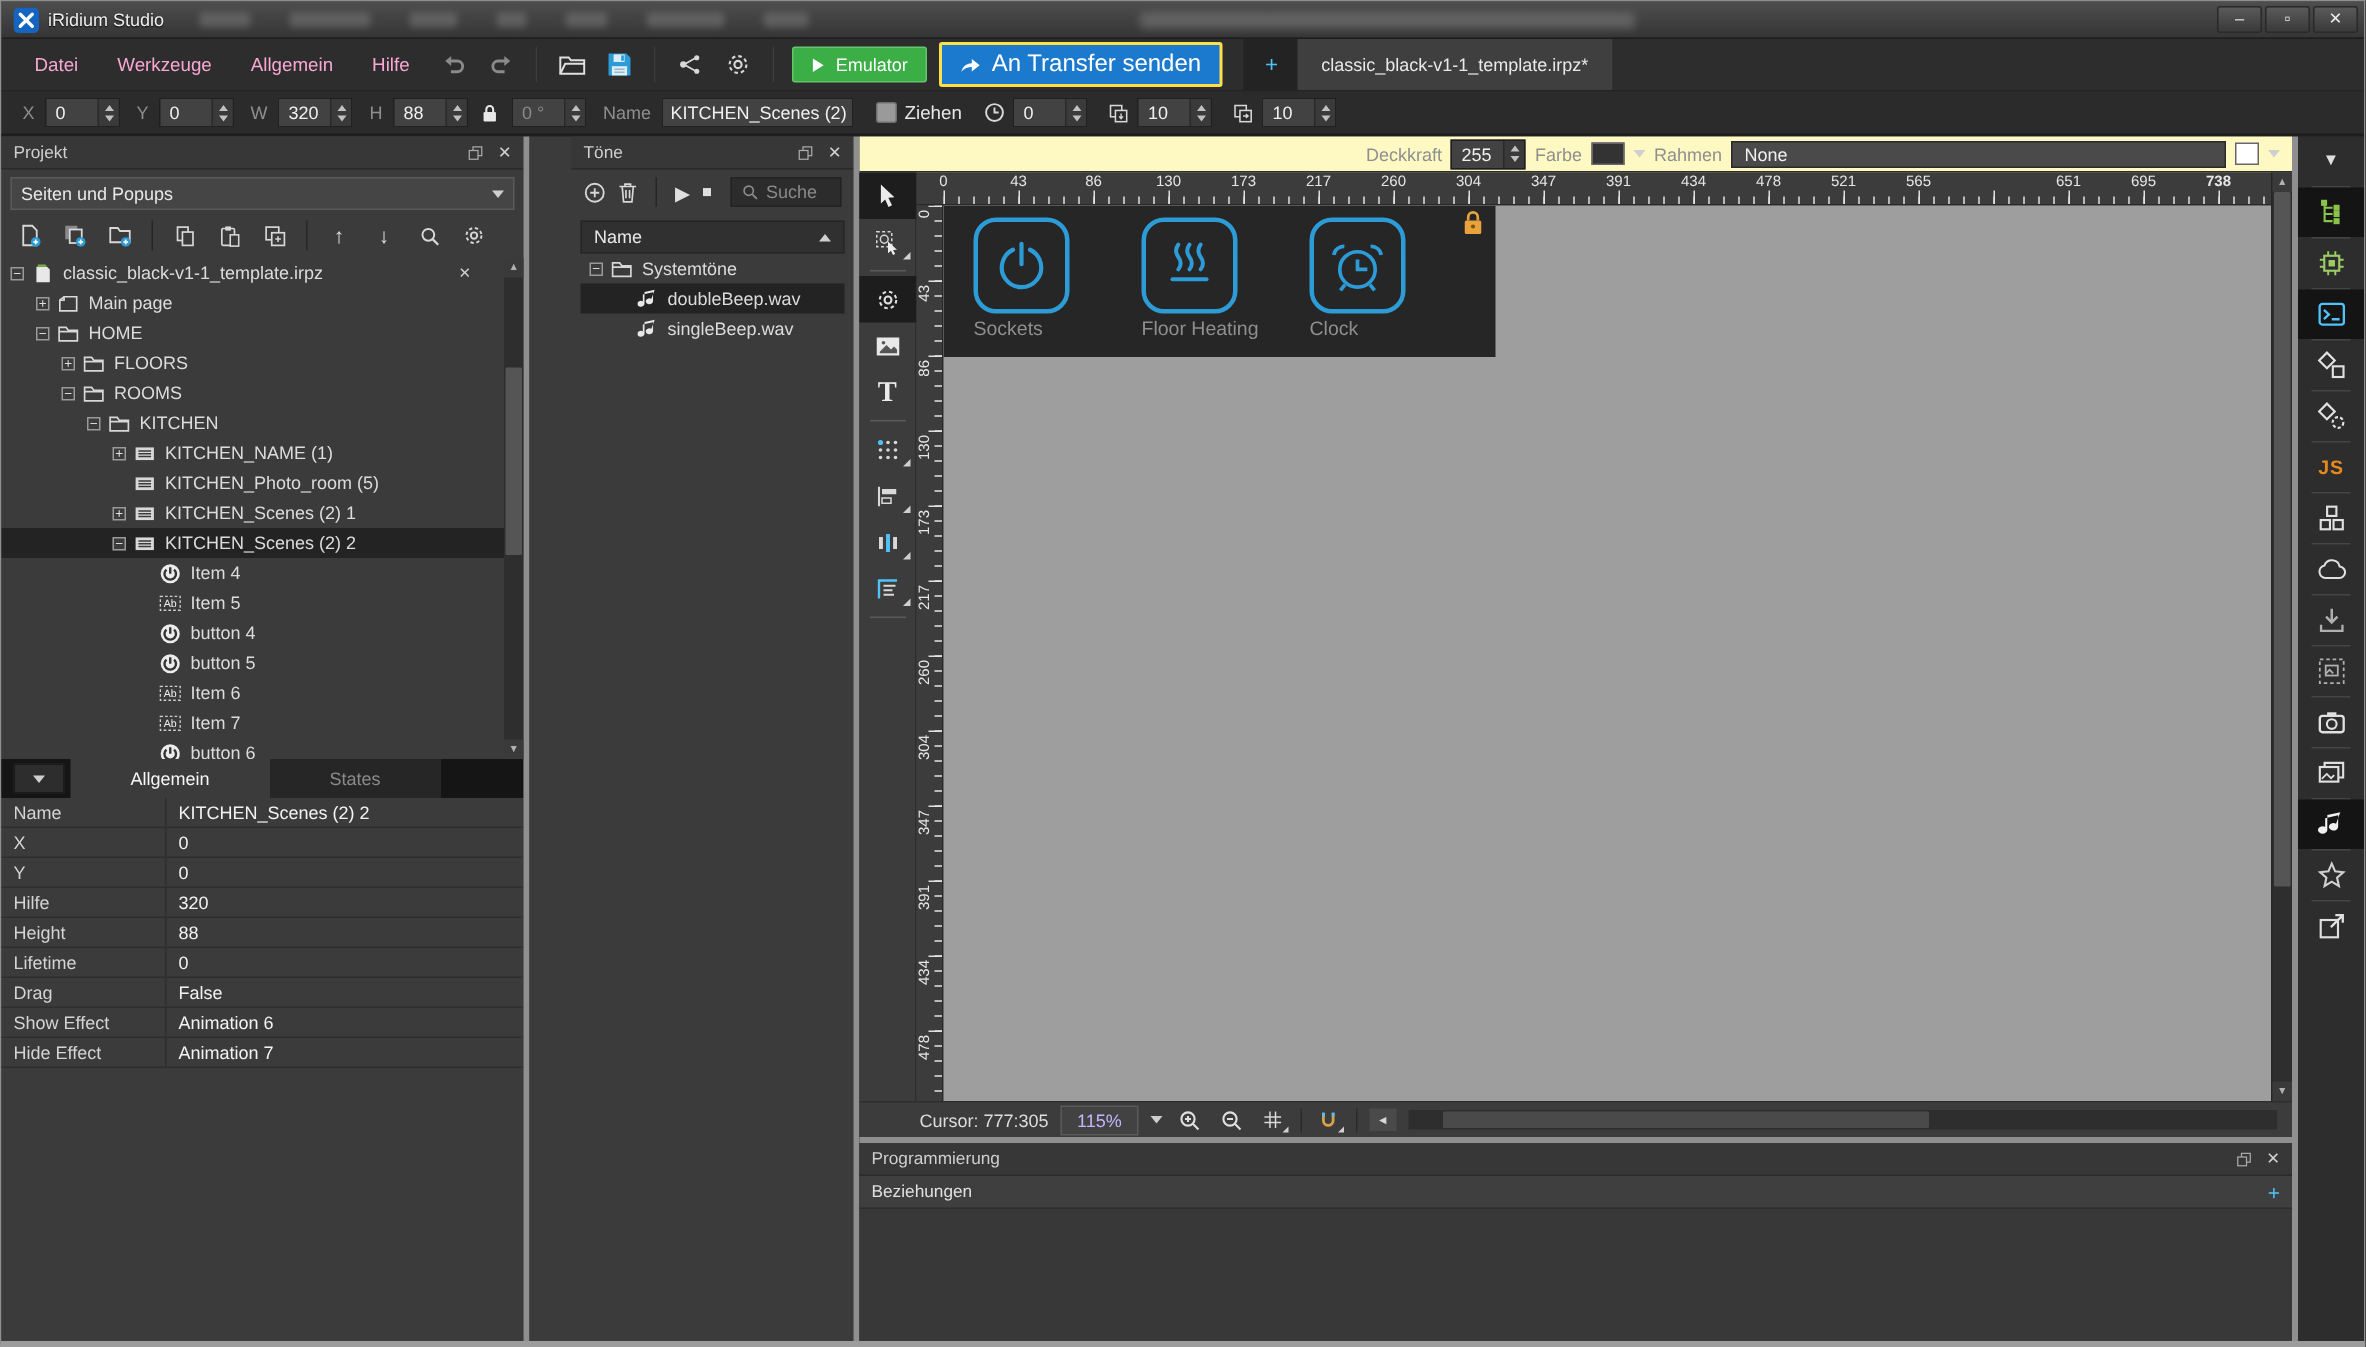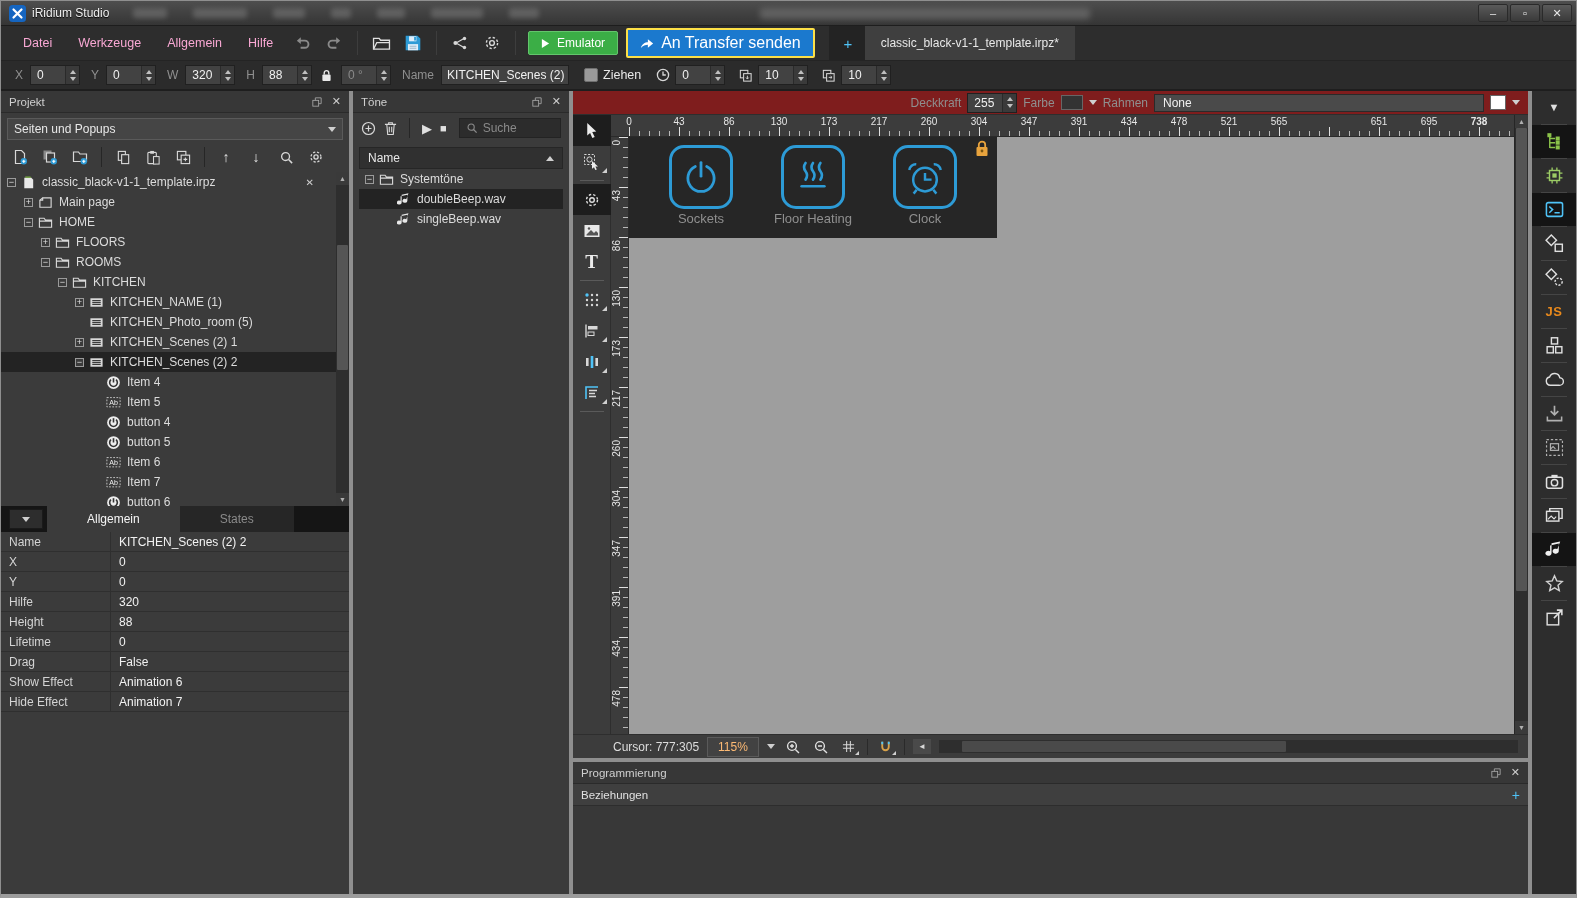--- a/index.html
+++ b/index.html
@@ -75,30 +75,30 @@
   .pdd .dd { width:0;height:0;border-left:4px solid transparent;border-right:4px solid transparent;border-top:5px solid #cfcfcf; }
   .ptab { padding:0 40px; display:flex; align-items:center; font-size:12px; }
   .ptab.active { background:#3b3b3b; color:#f5f5f5; }
   .ptab.inactive { background:#262626; color:#8a8a8a; }
   .pgrid { }
   .prow { height:20px; display:flex; border-bottom:1px solid #2f2f2f; }
   .plabel { width:110px; flex:0 0 110px; padding:3px 8px; color:#d4d4d4; border-right:1px solid #2f2f2f; }
   .pvalue { flex:1; padding:3px 8px; color:#f2f2f2; }
 
   
-  .tonecol { width:216px; flex:0 0 216px; display:flex; flex-direction:column; background:#3b3b3b; }
+  .tonecol { width:216px; flex:0 0 216px; display:flex; flex-direction:column; background:#3b3b3b;padding-left:28px; }
   .ttoolbar { height:30px; flex:0 0 30px; display:flex; align-items:center; padding:0 8px; gap:8px; }
   .searchbox { margin-left:4px; flex:1; height:20px; background:#2c2c2c; border:1px solid #232323; display:flex; align-items:center; gap:5px; padding:0 6px; color:#8a8a8a; }
   .colheader { height:22px; flex:0 0 22px; margin:4px 6px 0; background:#303030; border:1px solid #262626; display:flex; align-items:center; padding:0 8px; color:#e8e8e8; }
   .colheader .sort { margin-left:auto; width:0;height:0;border-left:4px solid transparent;border-right:4px solid transparent;border-bottom:5px solid #cfcfcf; }
   .tonetree { flex:1; margin:0 6px; }
 
   
   .center { flex:1; display:flex; flex-direction:column; min-width:0; background:#3c3c3c; }
-  .canvas-topbar { height:24px; flex:0 0 24px; background:#7f1d1d; border-bottom:1px solid #2e2e2e; display:flex; align-items:center; justify-content:flex-end; gap:6px; padding:0 8px; }
+  .canvas-topbar { height:24px; flex:0 0 24px; background:#fef9c3; border-bottom:1px solid #2e2e2e; display:flex; align-items:center; justify-content:flex-end; gap:6px; padding:0 8px; }
   .ct-label { color:#8f8f8f; }
   .swatch { width:22px; height:15px; background:#333; border:1px solid #666; }
   .swatch.white { background:#fff; width:16px; height:15px; }
   .rahmen { width:330px; height:18px; background:#4a4a4a; border:1px solid #2a2a2a; color:#f0f0f0; padding:1px 8px; }
   .dd-small { width:0;height:0;border-left:4px solid transparent;border-right:4px solid transparent;border-top:5px solid #cfcfcf; }
   .canvas-main { flex:1; display:grid; grid-template-columns:38px 1fr 14px; grid-template-rows:22px 1fr; min-height:0; }
   .toolcol { grid-row:1/3; grid-column:1; background:#3c3c3c; border-right:1px solid #2e2e2e; display:flex; flex-direction:column; align-items:center; padding-top:0; }
   .tool { width:38px; height:31px; display:flex; align-items:center; justify-content:center; position:relative; }
   .tool.active { background:#1d1d1d; }
   .tool.fly::after { content:""; position:absolute; right:4px; bottom:4px; border-style:solid; border-width:0 0 5px 5px; border-color:transparent transparent #d0d0d0 transparent; }
@@ -107,28 +107,28 @@
             background-image:repeating-linear-gradient(to right,#b9b9b9 0 1px,transparent 1px 10px); background-size:100% 5px; background-position:18px 100%; background-repeat:no-repeat; }
   .hlab { position:absolute; top:1px; transform:translateX(-50%); font-size:10px; color:#e6e6e6; }
   .htick { position:absolute; bottom:0; width:1px; height:9px; background:#e0e0e0; }
   .viewzone { grid-row:2; grid-column:2; display:flex; min-height:0; }
   .vruler { width:18px; flex:0 0 18px; position:relative; background:#3c3c3c; border-right:1px solid #2a2a2a; overflow:hidden;
             background-image:repeating-linear-gradient(to bottom,#b9b9b9 0 1px,transparent 1px 10px); background-size:5px 100%; background-position:100% 0; background-repeat:no-repeat; }
   .vlab { position:absolute; left:0px; font-size:10px; color:#e6e6e6; writing-mode:vertical-rl; transform:rotate(180deg); }
   .vtick { position:absolute; right:0; height:1px; width:9px; background:#e0e0e0; }
   .viewport { flex:1; position:relative; background:#9e9e9e; overflow:hidden; }
   .widget { position:absolute; left:0; top:0; width:368px; height:101px; background:#262626; display:flex; align-items:flex-start; padding:8px 20px 0; justify-content:space-between; }
-  .wcell { width:104px; display:flex; flex-direction:column; align-items:center; }
+  .wcell { width:104px; display:flex; flex-direction:column; }
   .wbtn { width:64px; height:64px; border:3px solid #2d9bd6; border-radius:15px; display:flex; align-items:center; justify-content:center; }
   .wbtn svg { width:42px; height:42px; }
   .wlabel { margin-top:2px; color:#8f8f8f; font-size:13px; white-space:nowrap; }
   .wlock { position:absolute; top:3px; right:8px; width:14px; height:17px; }
   .cscroll { grid-row:1/3; grid-column:3; background:#2e2e2e; display:flex; flex-direction:column; border-left:1px solid #262626; }
   .statusbar { height:24px; flex:0 0 24px; background:#3c3c3c; border-top:1px solid #2e2e2e; display:flex; align-items:center; gap:8px; padding:0 8px 0 40px; }
-  .zoombox { background:#424242; border:1px solid #5a5a5a; padding:2px 10px; color:#fdba74; }
+  .zoombox { background:#424242; border:1px solid #5a5a5a; padding:2px 10px; color:#c4b5fd; }
   .stool { width:20px; height:18px; display:flex; align-items:center; justify-content:center; position:relative; }
   .stool.fly::after { content:""; position:absolute; right:0px; bottom:1px; border-style:solid; border-width:0 0 4px 4px; border-color:transparent transparent #d0d0d0 transparent; }
   .ssep { width:1px; height:16px; background:#2a2a2a; }
   .hsb { flex:1; height:13px; background:#2e2e2e; position:relative; margin-right:2px; }
   .hsb .sthumb { position:absolute; top:1px; bottom:1px; left:4%; width:56%; background:#4a4a4a; }
   .leftarrowbtn { width:18px; height:15px; background:#4a4a4a; color:#d8d8d8; font-size:8px; display:flex; align-items:center; justify-content:center; }
   .hsplit { height:4px; background:#8f8f8f; flex:0 0 4px; }
 
   
   .bottompanel { flex:0 0 132px; display:flex; flex-direction:column; background:#383838; }

